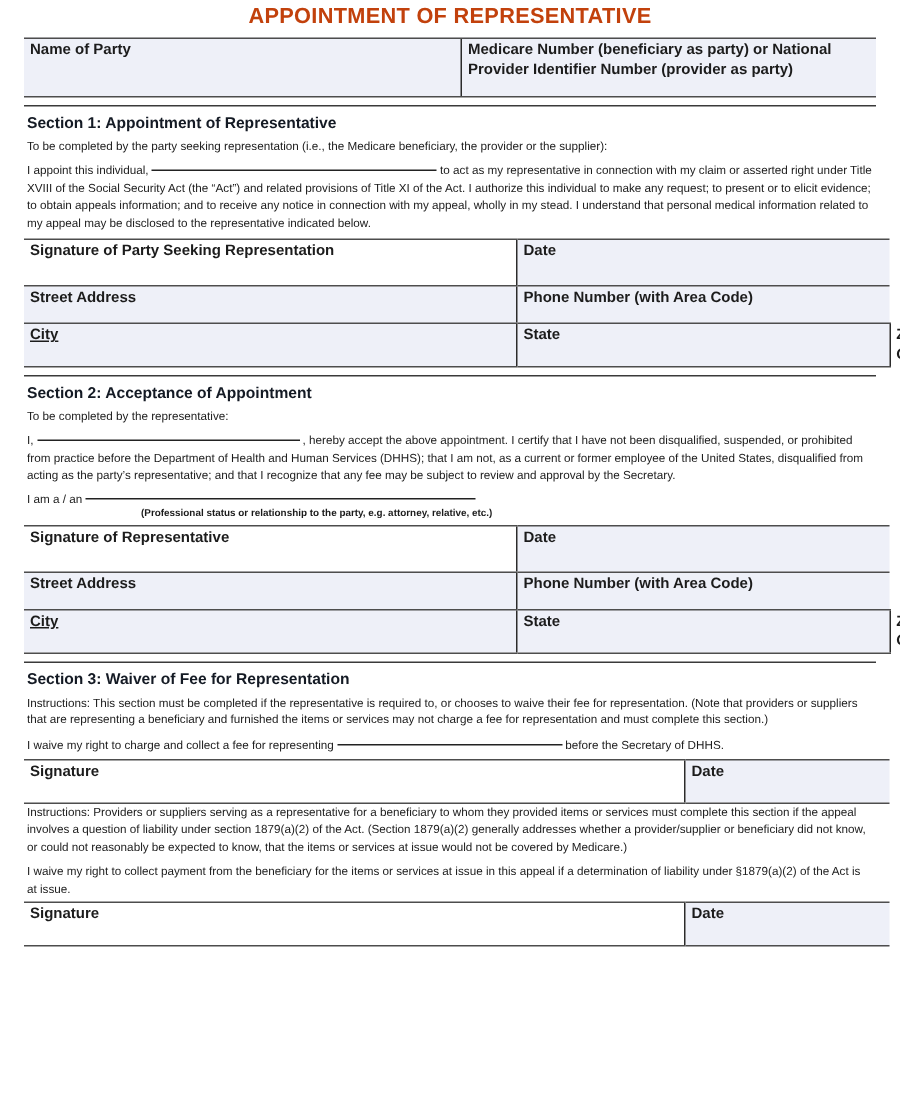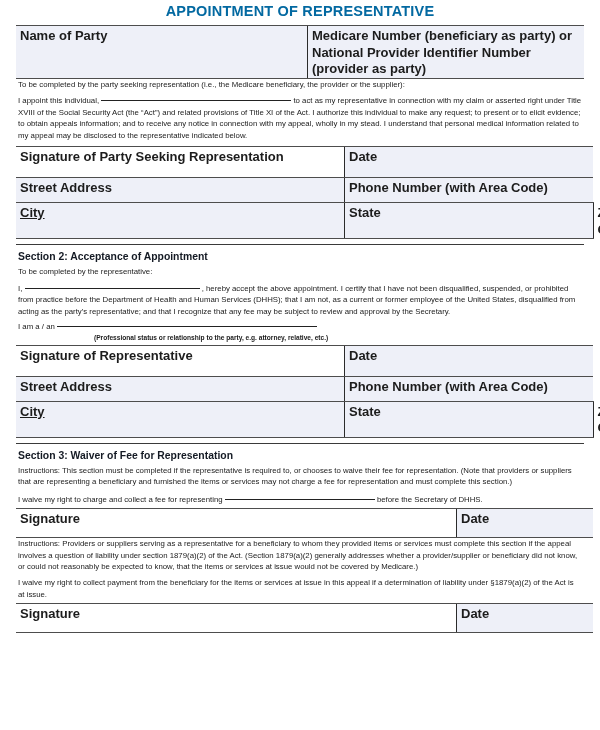--- a/index.html
+++ b/index.html
@@ -22,39 +22,39 @@
     padding: 0 16px 0 16px;
     background: #ffffff;
   }
 
   
   .doc-title {
     text-align: center;
     font-size: 14.5px;
     font-weight: bold;
     letter-spacing: 0.2px;
-    color: #0369a1;
+    color: #c2410c;
     padding: 4px 0 5px 0;
     line-height: 1.1;
   }
 
   
   .ftable {
     width: 100%;
     border-collapse: collapse;
     table-layout: fixed;
   }
   .ftable td {
     background: #eef0f8;
     border: 0;
     border-top: 1.6px solid #4d4d4d;
     border-bottom: 1.6px solid #4d4d4d;
     vertical-align: top;
     padding: 2px 0 0 4px;
-    font-size: 13px;
+    font-size: 10px;
     font-weight: bold;
     color: #1c1c1c;
     line-height: 1.28;
   }
   .ftable td.vdiv {
     border-left: 1.6px solid #2b2b2b;
   }
 
   .hdr-table td { height: 36px; }
   .hdr-table td.left  { width: 287px; }
@@ -133,20 +133,21 @@
       <td class="left">
         <span>Name of Party</span>
       </td>
       <td class="vdiv">
         <span>Medicare Number (beneficiary as party) or National Provider Identifier Number (provider as party)</span>
       </td>
     </tr>
   </tbody>
     </table>
 
+  <div class="section-head">Section 1: Appointment of Representative</div>
 
   <div class="para lead">To be completed by the party seeking representation (i.e., the Medicare beneficiary, the provider or the supplier):</div>
 
   <div class="para">
     <span>I appoint this individual,</span>
     <span class="blank-line bl-190"></span>
     <span>to act as my representative in connection with my claim or asserted right under Title XVIII of the Social Security Act (the “Act”) and related provisions of Title XI of the Act. I authorize this individual to make any request; to present or to elicit evidence; to obtain appeals information; and to receive any notice in connection with my appeal, wholly in my stead. I understand that personal medical information related to my appeal may be disclosed to the representative indicated below.</span>
   </div>
 
   <table class="ftable addr-table">

